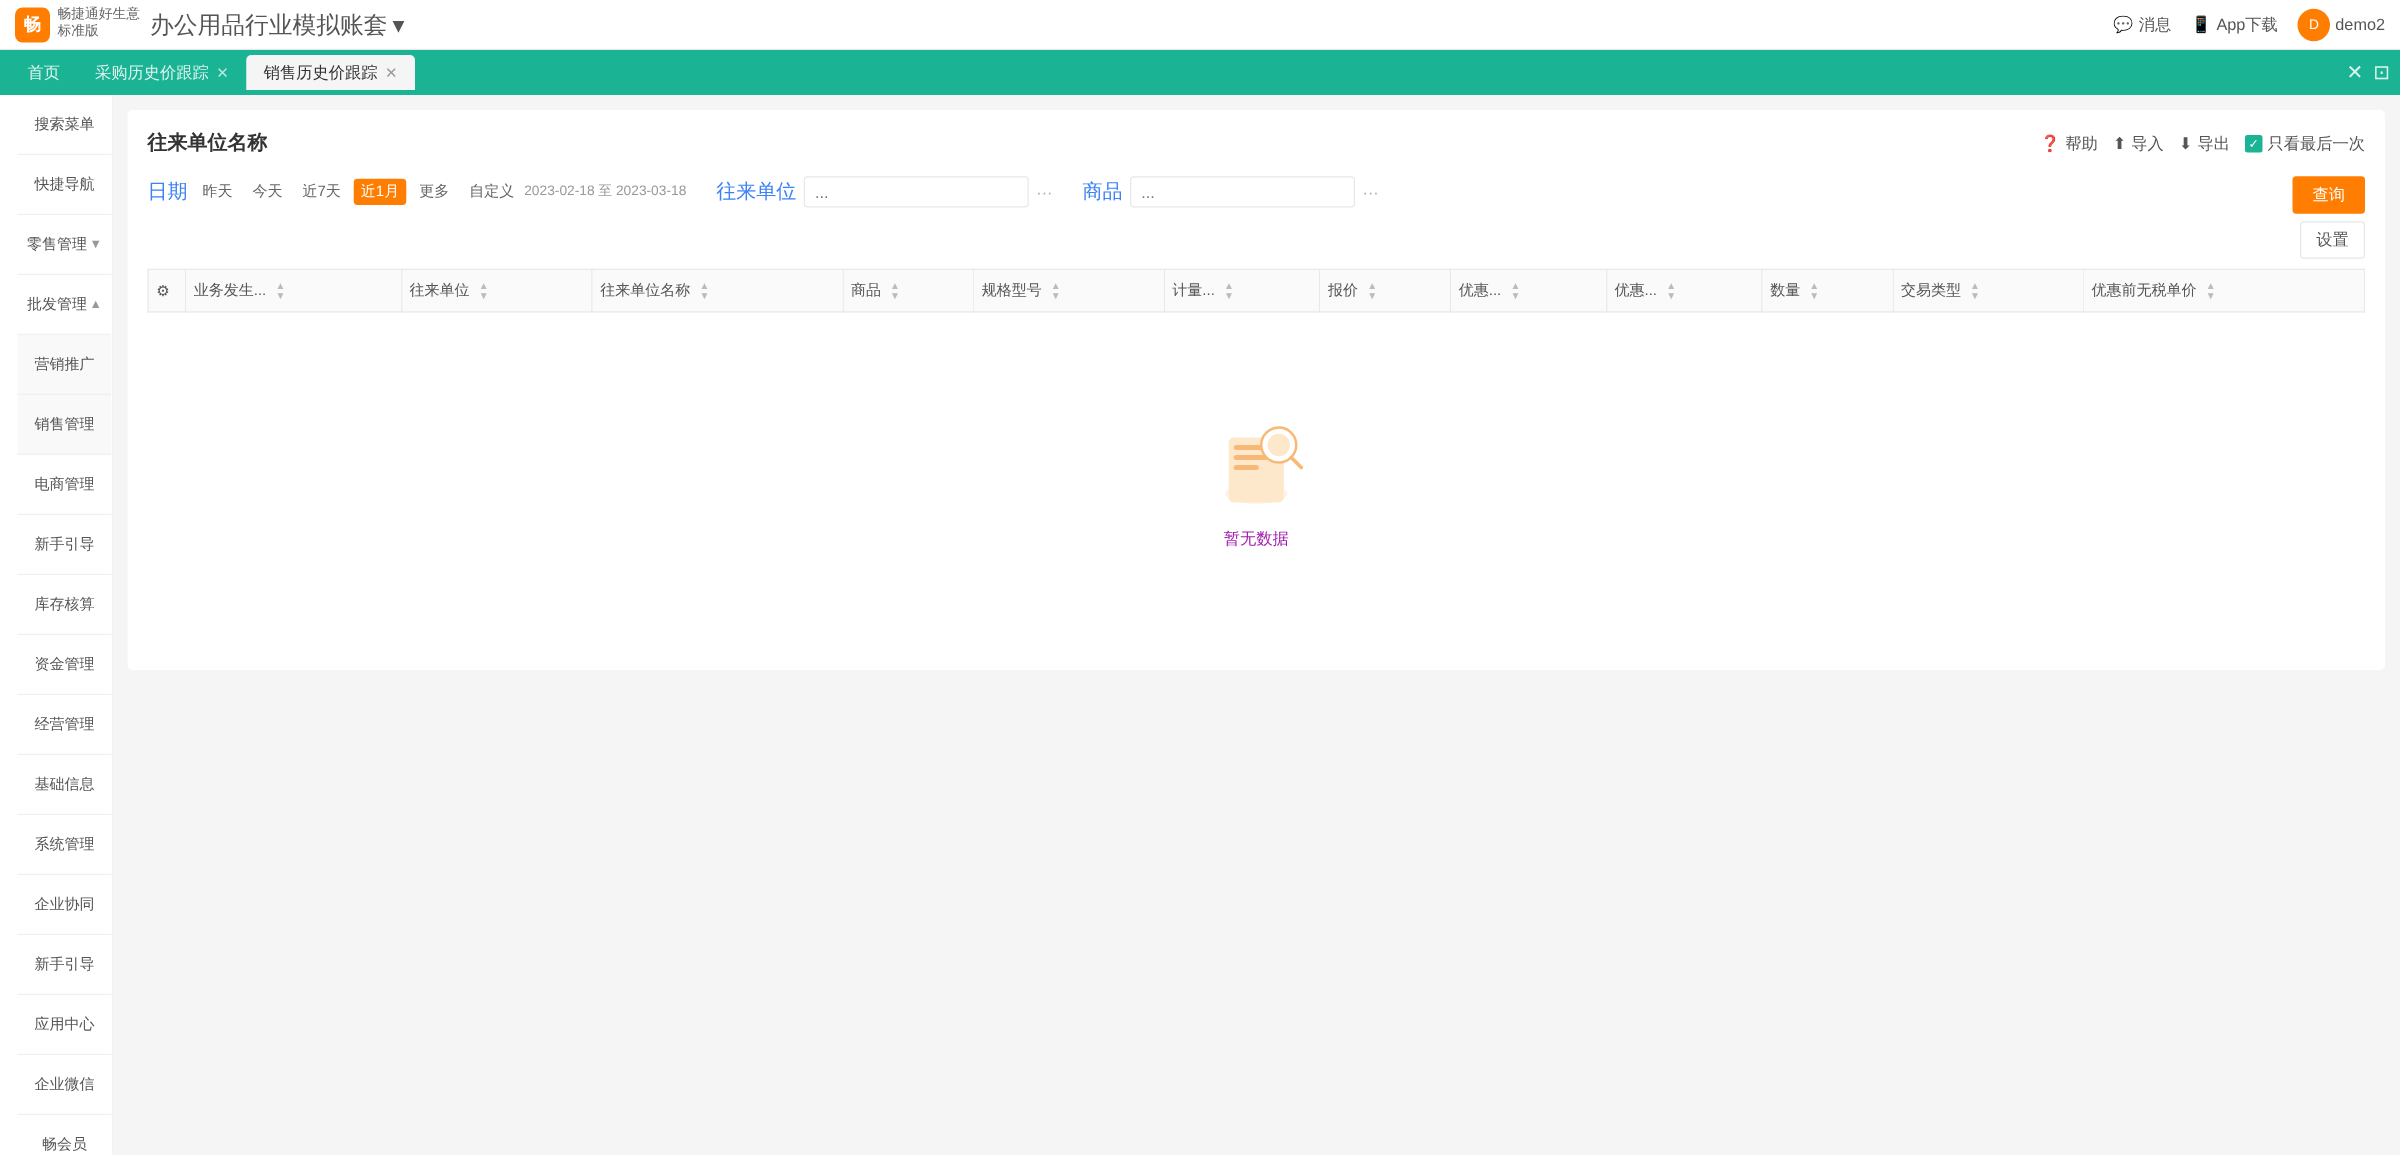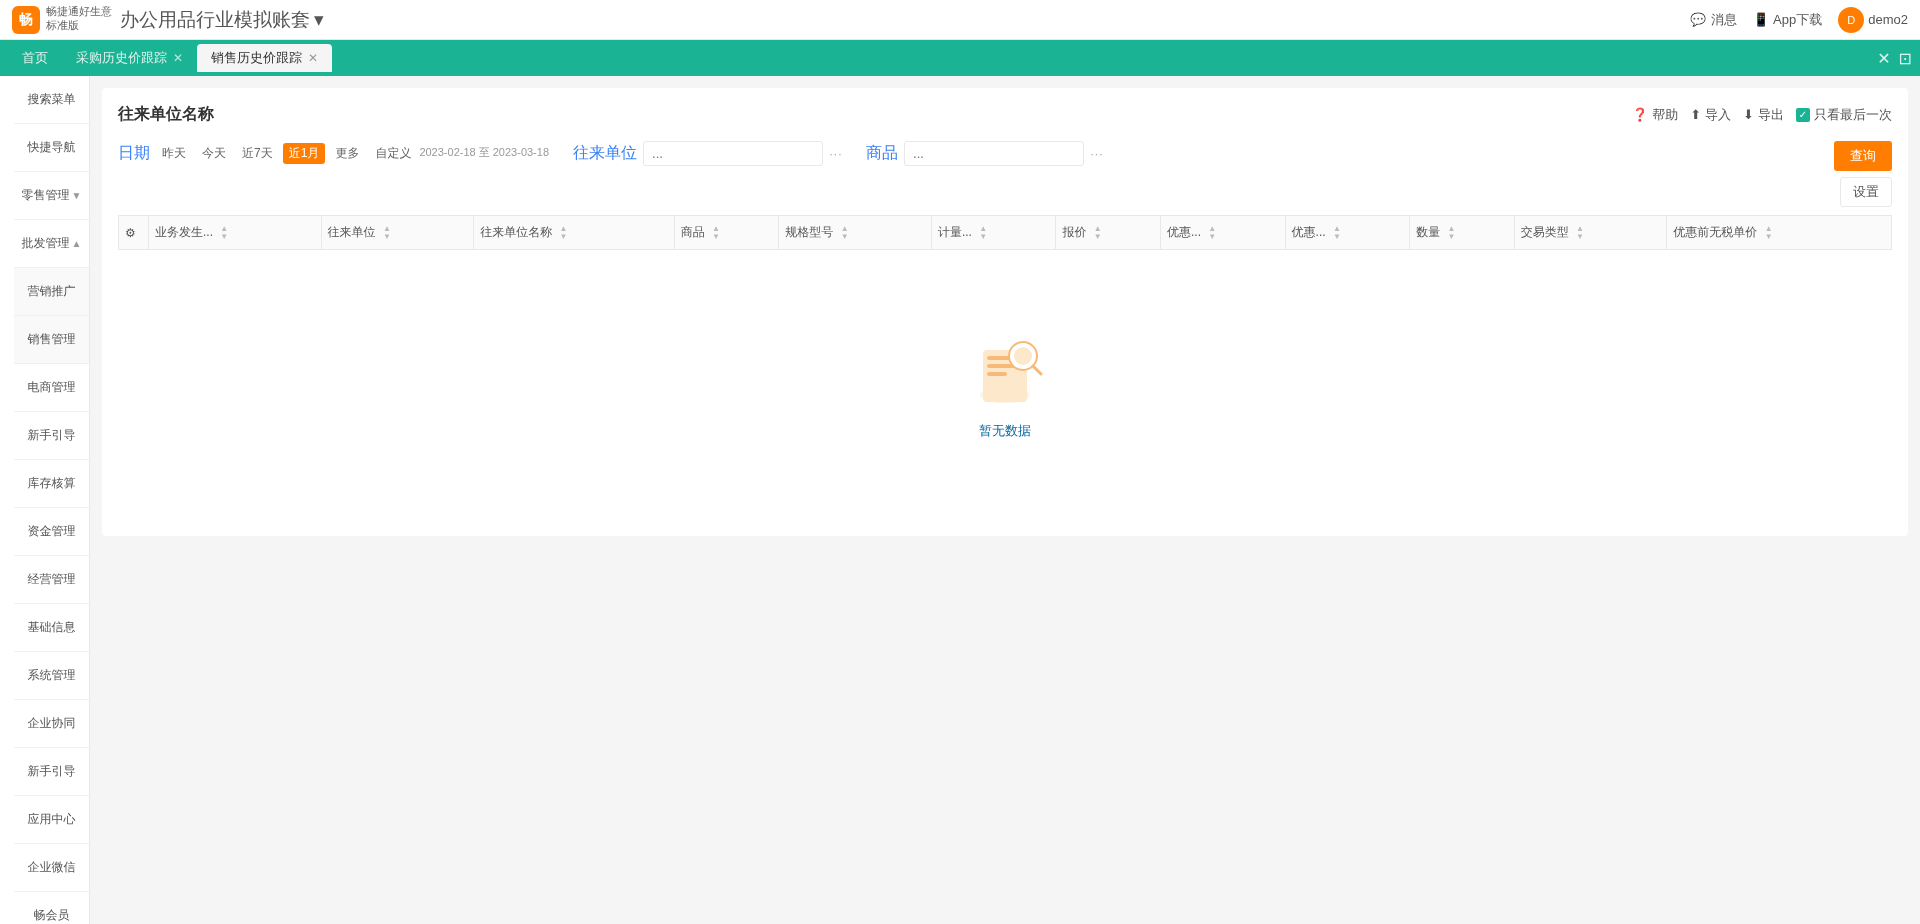--- a/index.html
+++ b/index.html
@@ -329,21 +329,21 @@
       align-items: center;
       justify-content: center;
       padding: 80px 0;
     }
     .empty-icon {
       width: 80px;
       height: 80px;
       position: relative;
     }
     .empty-text {
-      color: #0369a1;
+      color: #a21caf;
       font-size: 13px;
       margin-top: 12px;
     }
 
     
     .filter-section {
       display: flex;
       align-items: flex-start;
       gap: 16px;
     }

